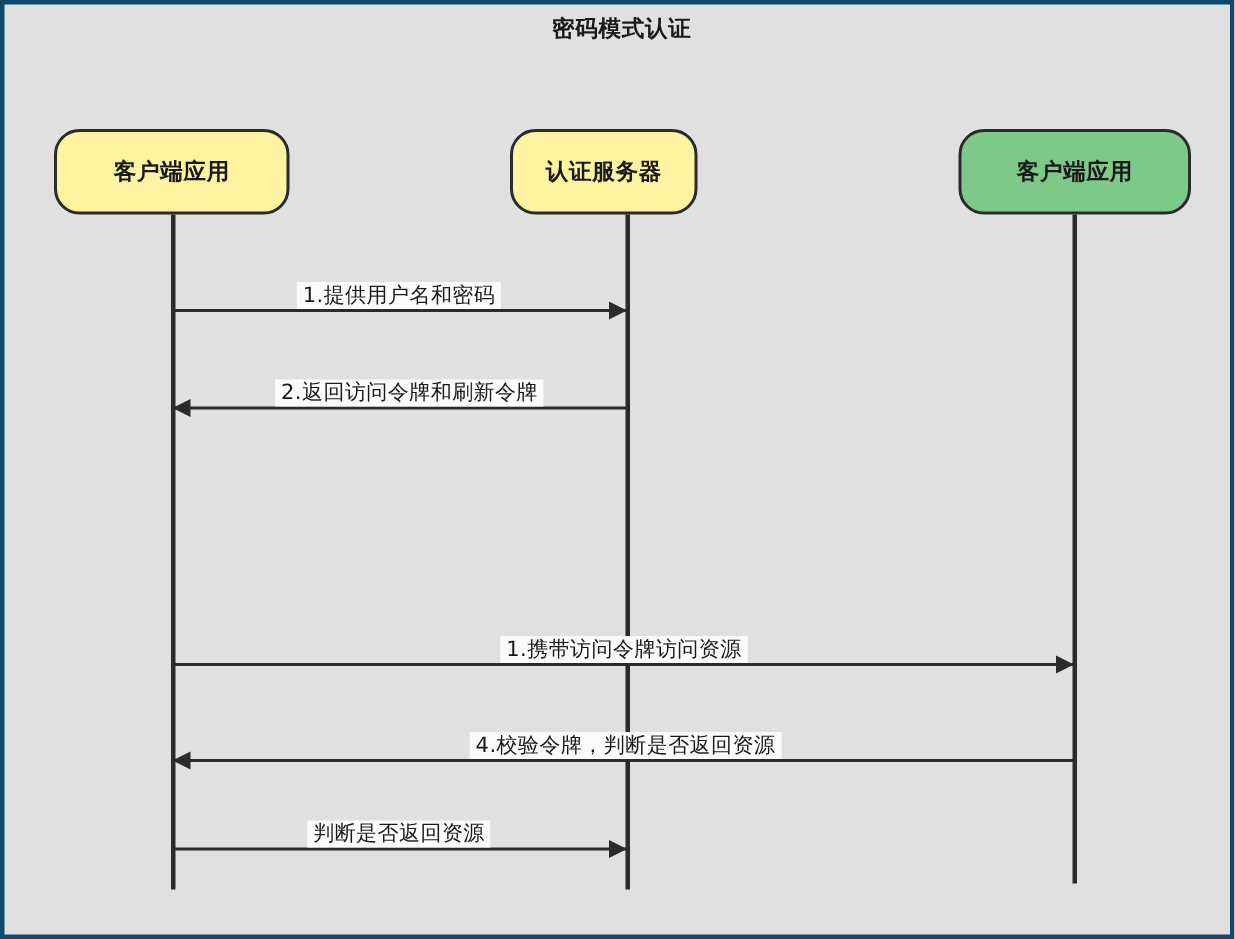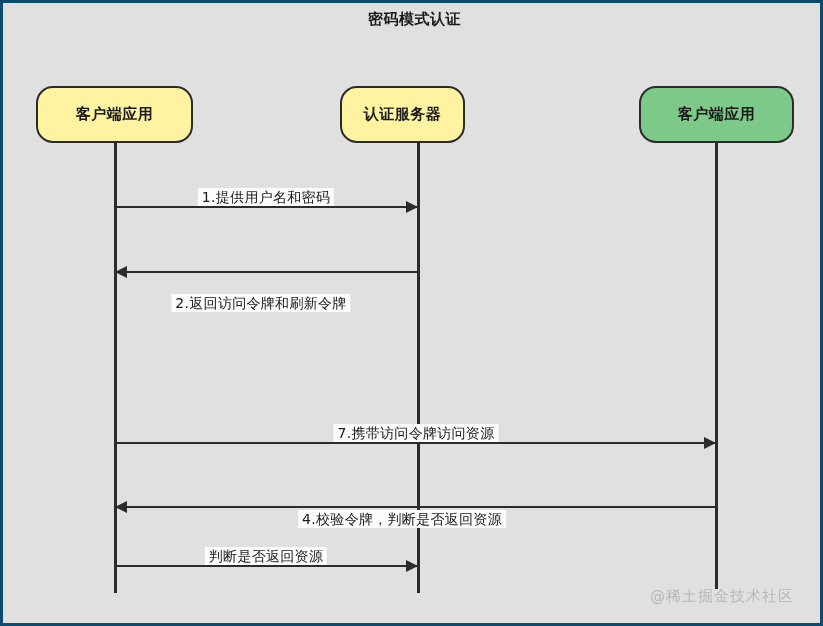--- a/index.html
+++ b/index.html
@@ -113,29 +113,28 @@
     <span>客户端应用</span>
   </div>
   <div class="lifeline" style="left:712px; top:140px; height:446px;"></div>
 
   <div class="msg" style="left:112px; top:203px; width:303px;"></div>
   <div class="arrowhead right" style="left:403px; top:198px;"></div>
   <div class="msg-label" style="left:263px; top:203px;">1.提供用户名和密码</div>
 
   <div class="msg" style="left:112px; top:268px; width:303px;"></div>
   <div class="arrowhead left" style="left:112px; top:263px;"></div>
-  <div class="msg-label" style="left:258px; top:268px;margin-top:41px;">2.返回访问令牌和刷新令牌</div>
+  <div class="msg-label" style="left:270px; top:268px;">2.返回访问令牌和刷新令牌</div>
 
   <div class="msg" style="left:112px; top:439px; width:601px;"></div>
   <div class="arrowhead right" style="left:701px; top:434px;"></div>
-  <div class="msg-label" style="left:413px; top:439px;">7.携带访问令牌访问资源</div>
+  <div class="msg-label" style="left:413px; top:439px;">1.携带访问令牌访问资源</div>
 
   <div class="msg" style="left:112px; top:503px; width:601px;"></div>
   <div class="arrowhead left" style="left:112px; top:498px;"></div>
-  <div class="msg-label" style="left:399px; top:503px;margin-top:22px;">4.校验令牌，判断是否返回资源</div>
+  <div class="msg-label" style="left:414px; top:503px;">4.校验令牌，判断是否返回资源</div>
 
   <div class="msg" style="left:112px; top:562px; width:303px;"></div>
   <div class="arrowhead right" style="left:403px; top:557px;"></div>
   <div class="msg-label" style="left:263px; top:562px;">判断是否返回资源</div>
 
-  <div class="watermark" style="left:647px; top:584px;">@稀土掘金技术社区</div>
 
 </div>
 
 </body></html>

